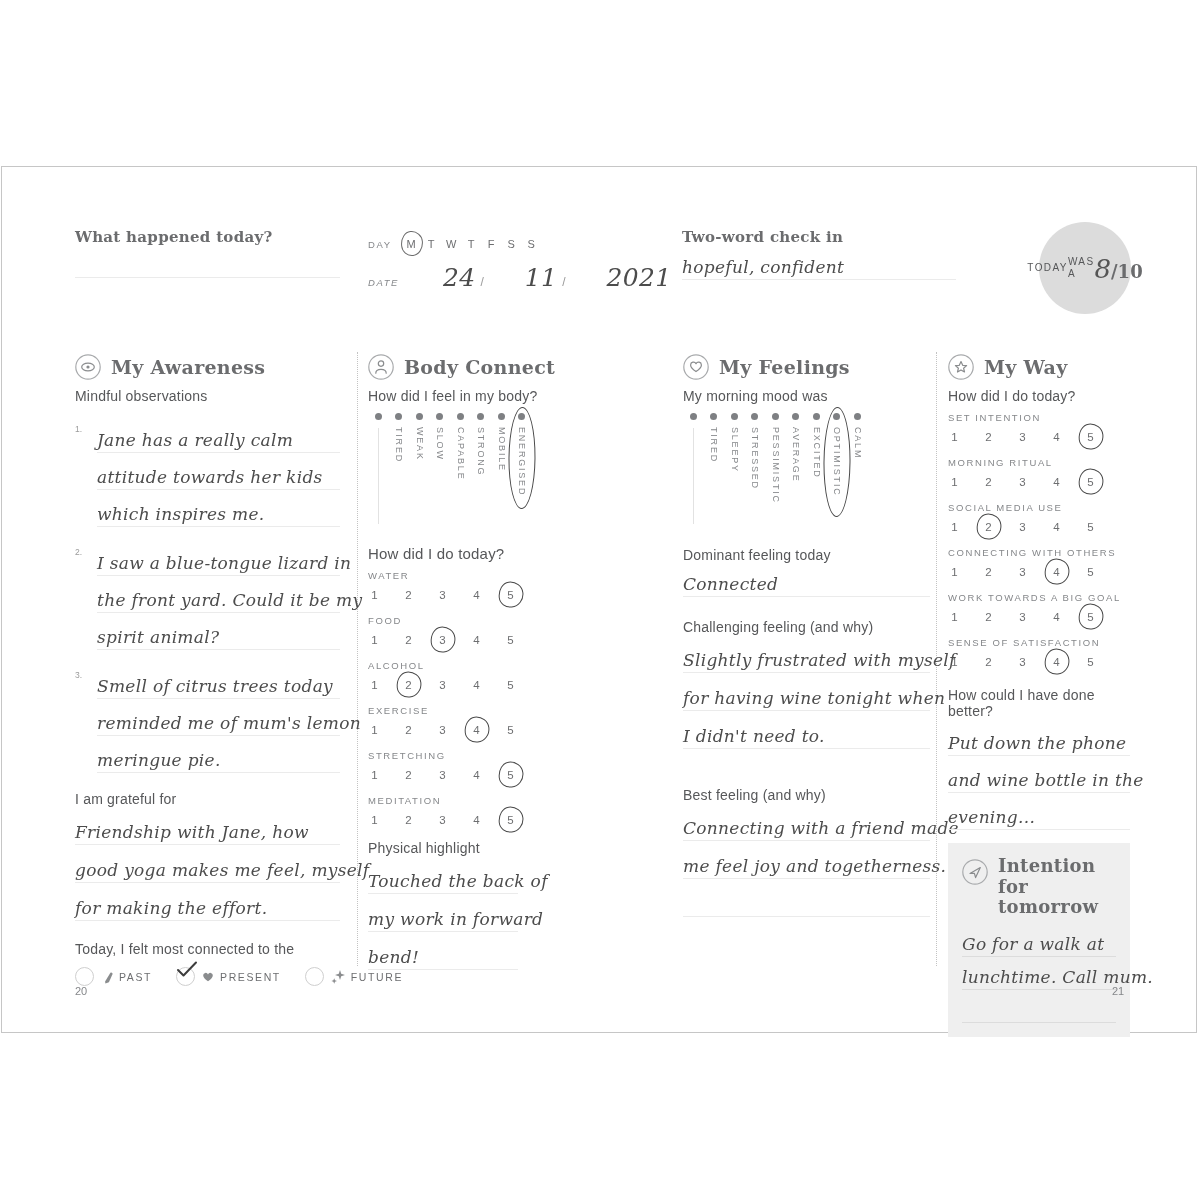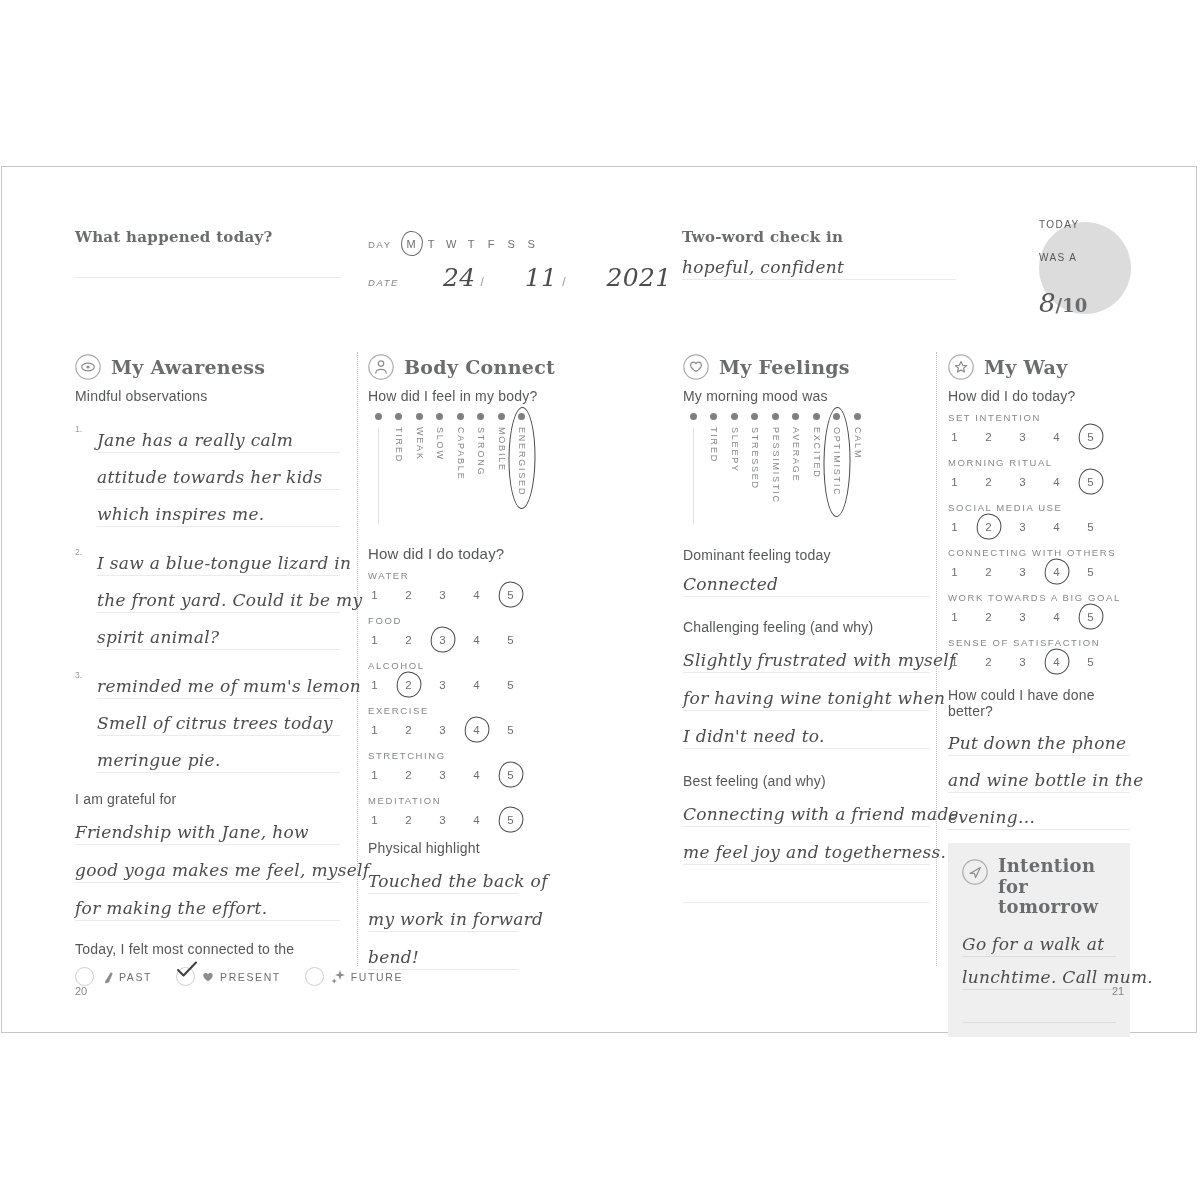--- a/index.html
+++ b/index.html
@@ -20,21 +20,21 @@
 
   .hw-row{height:38px;border-bottom:1px solid var(--rule);display:flex;align-items:flex-end;padding-bottom:2px;overflow:visible;}
   .hw-row.h34{height:34px;} .hw-row.h37{height:37px;}
 
   
   .blk{position:absolute;}
   #blk-what{left:75px;top:228px;width:265px;}
   #blk-daydate{left:368px;top:233px;width:165px;}
   #blk-twoword{left:682px;top:228px;width:274px;}
   #badge{left:1039px;top:222px;width:92px;height:92px;border-radius:50%;background:var(--badge_bg);
-         display:flex;flex-direction:column;justify-content:center;gap:21px;}
+         display:flex;flex-direction:row;align-items:center;justify-content:center;}
   #badge .bl{font-size:10px;letter-spacing:1.4px;color:var(--label);line-height:1.25;}
   #badge .score-row{display:flex;align-items:baseline;margin-top:2px;}
   #badge .score{font-family:"DejaVu Serif",serif;font-style:italic;font-size:26px;color:#555;}
   #badge .outof{font-family:"DejaVu Serif",serif;font-weight:700;font-size:18px;color:#6a6b6d;}
 
   .dayrow{display:flex;align-items:center;height:22px;}
   .dayrow .micro{margin-right:10px;}
   .day{position:relative;width:20px;text-align:center;font-size:11px;letter-spacing:1px;color:#6d6e70;}
   .day.circled::after{content:'';position:absolute;left:50%;top:50%;width:20px;height:23px;
      transform:translate(-50%,-52%) rotate(-5deg);border:1.3px solid #6a6a6a;border-radius:48% 52% 50% 50%/55% 45% 56% 44%;}
@@ -196,24 +196,24 @@
             </div>
             <div class="hw-row">
               <span class="hw">spirit animal?</span>
             </div>
           </div>
         </div>
         <div class="obs">
           <span class="obs-num">3.</span>
           <div class="obs-rows">
             <div class="hw-row">
+              <span class="hw">Smell of citrus trees today</span>
+            </div>
+            <div class="hw-row">
               <span class="hw">reminded me of mum's lemon</span>
-            </div>
-            <div class="hw-row">
-              <span class="hw">Smell of citrus trees today</span>
             </div>
             <div class="hw-row">
               <span class="hw">meringue pie.</span>
             </div>
           </div>
         </div>
       </div>
     <div class="q-label" style="margin-top:18px;">I am grateful for</div>
     <div id="grateful-rows">
         <div class="hw-row">
@@ -450,21 +450,21 @@
         <div class="hw-row">
           <span class="hw">Slightly frustrated with myself</span>
         </div>
         <div class="hw-row">
           <span class="hw">for having wine tonight when</span>
         </div>
         <div class="hw-row">
           <span class="hw">I didn't need to.</span>
         </div>
       </div>
-    <div class="q-label" style="margin-top:24px;">Best feeling (and why)</div>
+    <div class="q-label" style="margin-top:38px;">Best feeling (and why)</div>
     <div id="best-rows">
         <div class="hw-row">
           <span class="hw">Connecting with a friend made</span>
         </div>
         <div class="hw-row">
           <span class="hw">me feel joy and togetherness.</span>
         </div>
         <div class="hw-row"></div>
       </div>
   </div>

